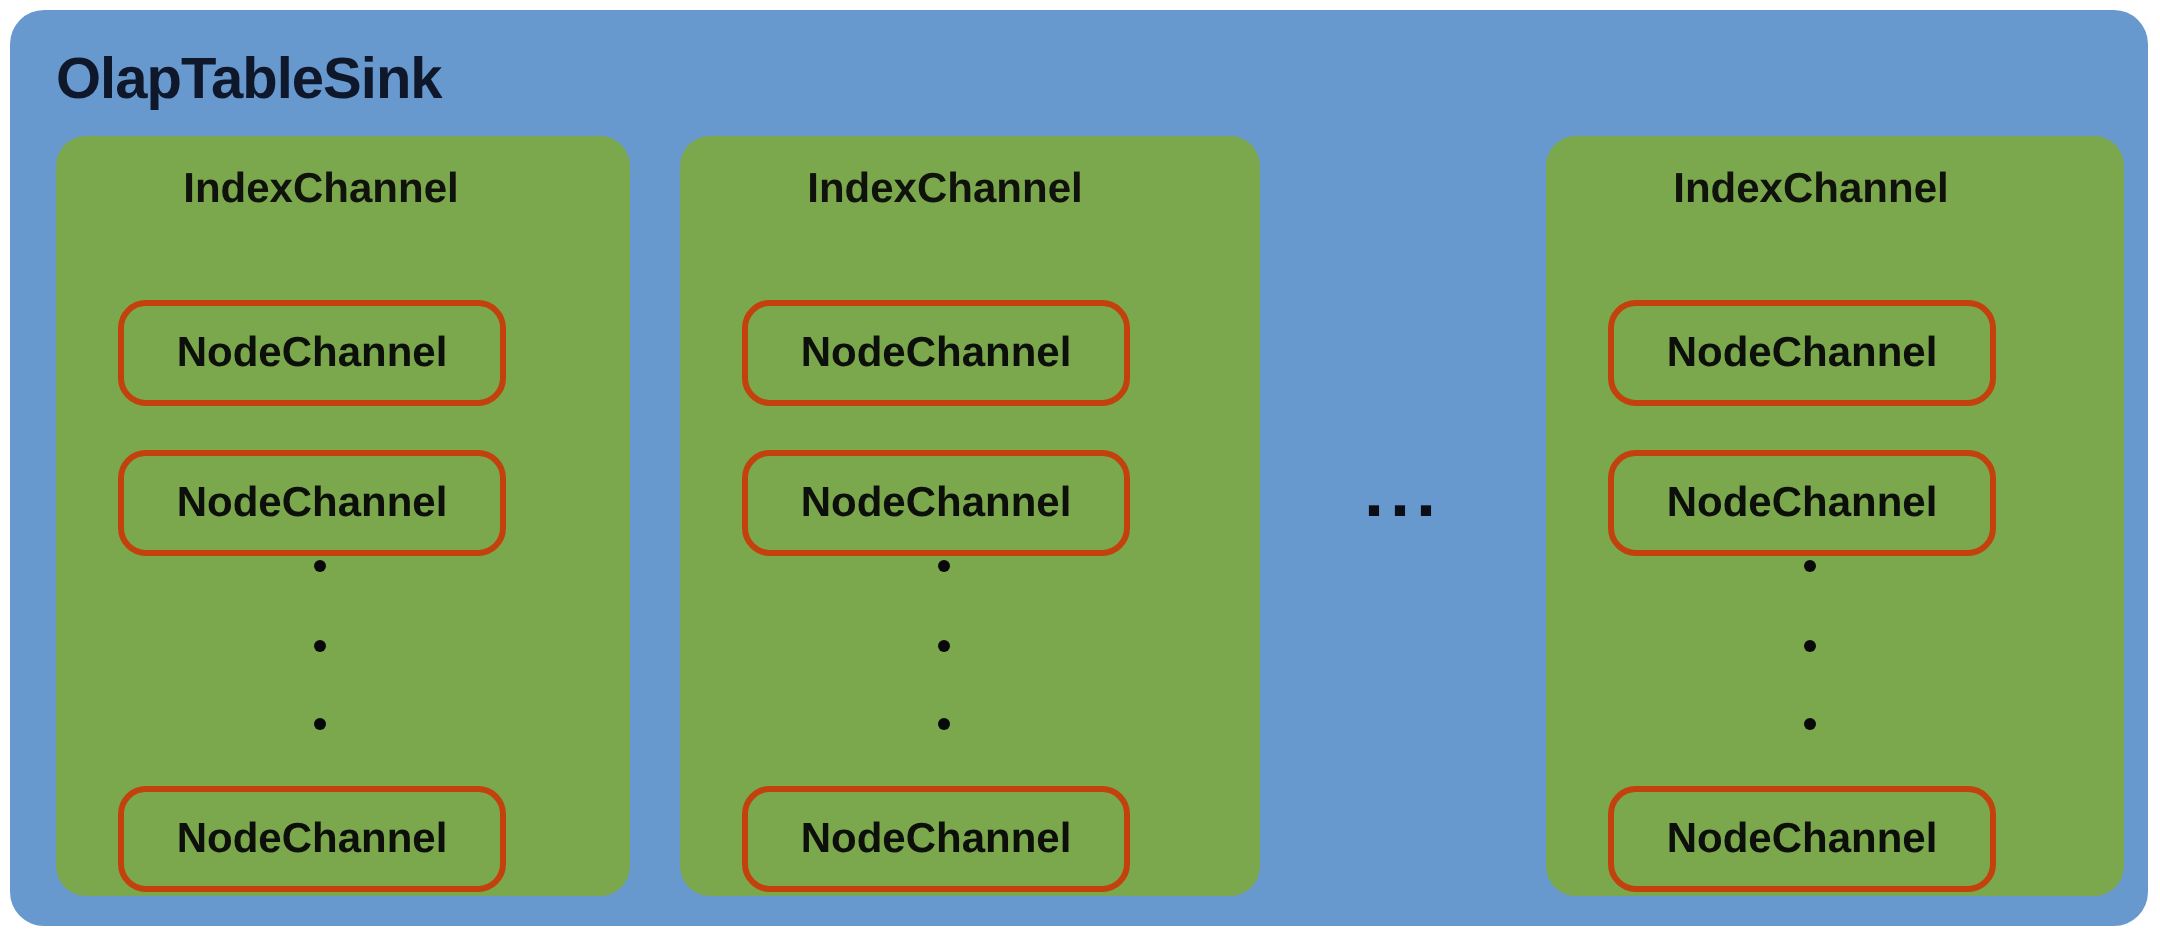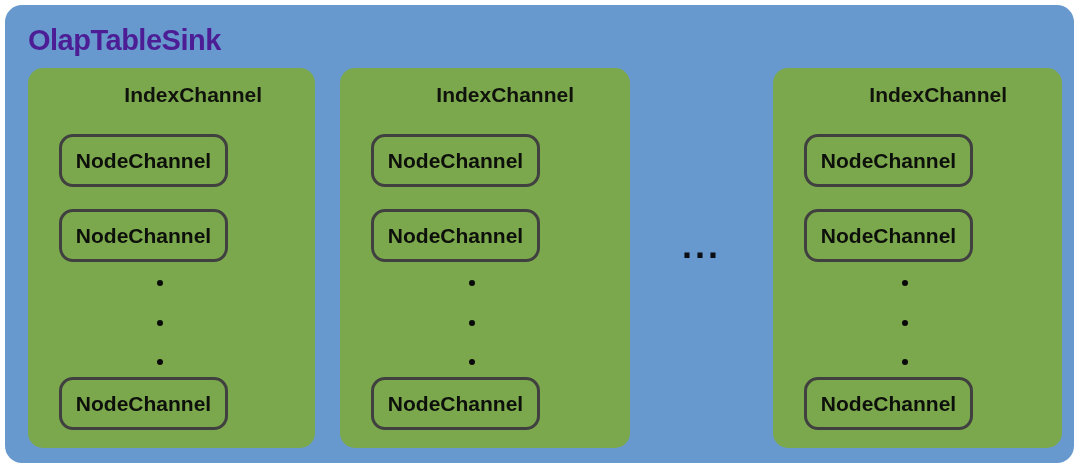--- a/index.html
+++ b/index.html
@@ -24,59 +24,60 @@
     background: #6899CE;
     border-radius: 17px;
   }
   .sink-title {
     position: absolute;
     left: 23px;
     top: 19px;
     font-size: 29px;
     font-weight: 700;
     letter-spacing: -0.5px;
-    color: #4c1d95;
+    color: #0f172a;
     white-space: nowrap;
   }
   .index-channel {
     position: absolute;
     top: 68px;
     height: 380px;
     background: #7CA84D;
     border-radius: 15px;
   }
   .index-channel.col1 { left: 28px;  width: 287px; }
   .index-channel.col2 { left: 340px; width: 290px; }
   .index-channel.col3 { left: 773px; width: 289px; }
   .channel-label {
     position: absolute;
     left: 31px;
     top: 15px;
     width: 203px;
-    text-align: right;
+    text-align: center;
     font-size: 21px;
     font-weight: 700;
     color: #10120c;
     white-space: nowrap;
   }
   .node-channel {
     position: absolute;
     left: 31px;
-    width: 169px;
+    width: 194px;
     height: 53px;
     box-sizing: border-box;
-    border: 3px solid #404040;
+    border: 3px solid #c2410c;
     border-radius: 14px;
     display: flex;
     align-items: center;
     justify-content: center;
     font-size: 21px;
     font-weight: 700;
     color: #0d0f0a;
     white-space: nowrap;
+    margin-top: 16px;
   }
   .node-1 { top: 66px; }
   .node-2 { top: 141px; }
   .node-3 { top: 309px; }
   .vdots {
     position: absolute;
     left: 31px;
     top: 207px;
     width: 203px;
     height: 94px;

